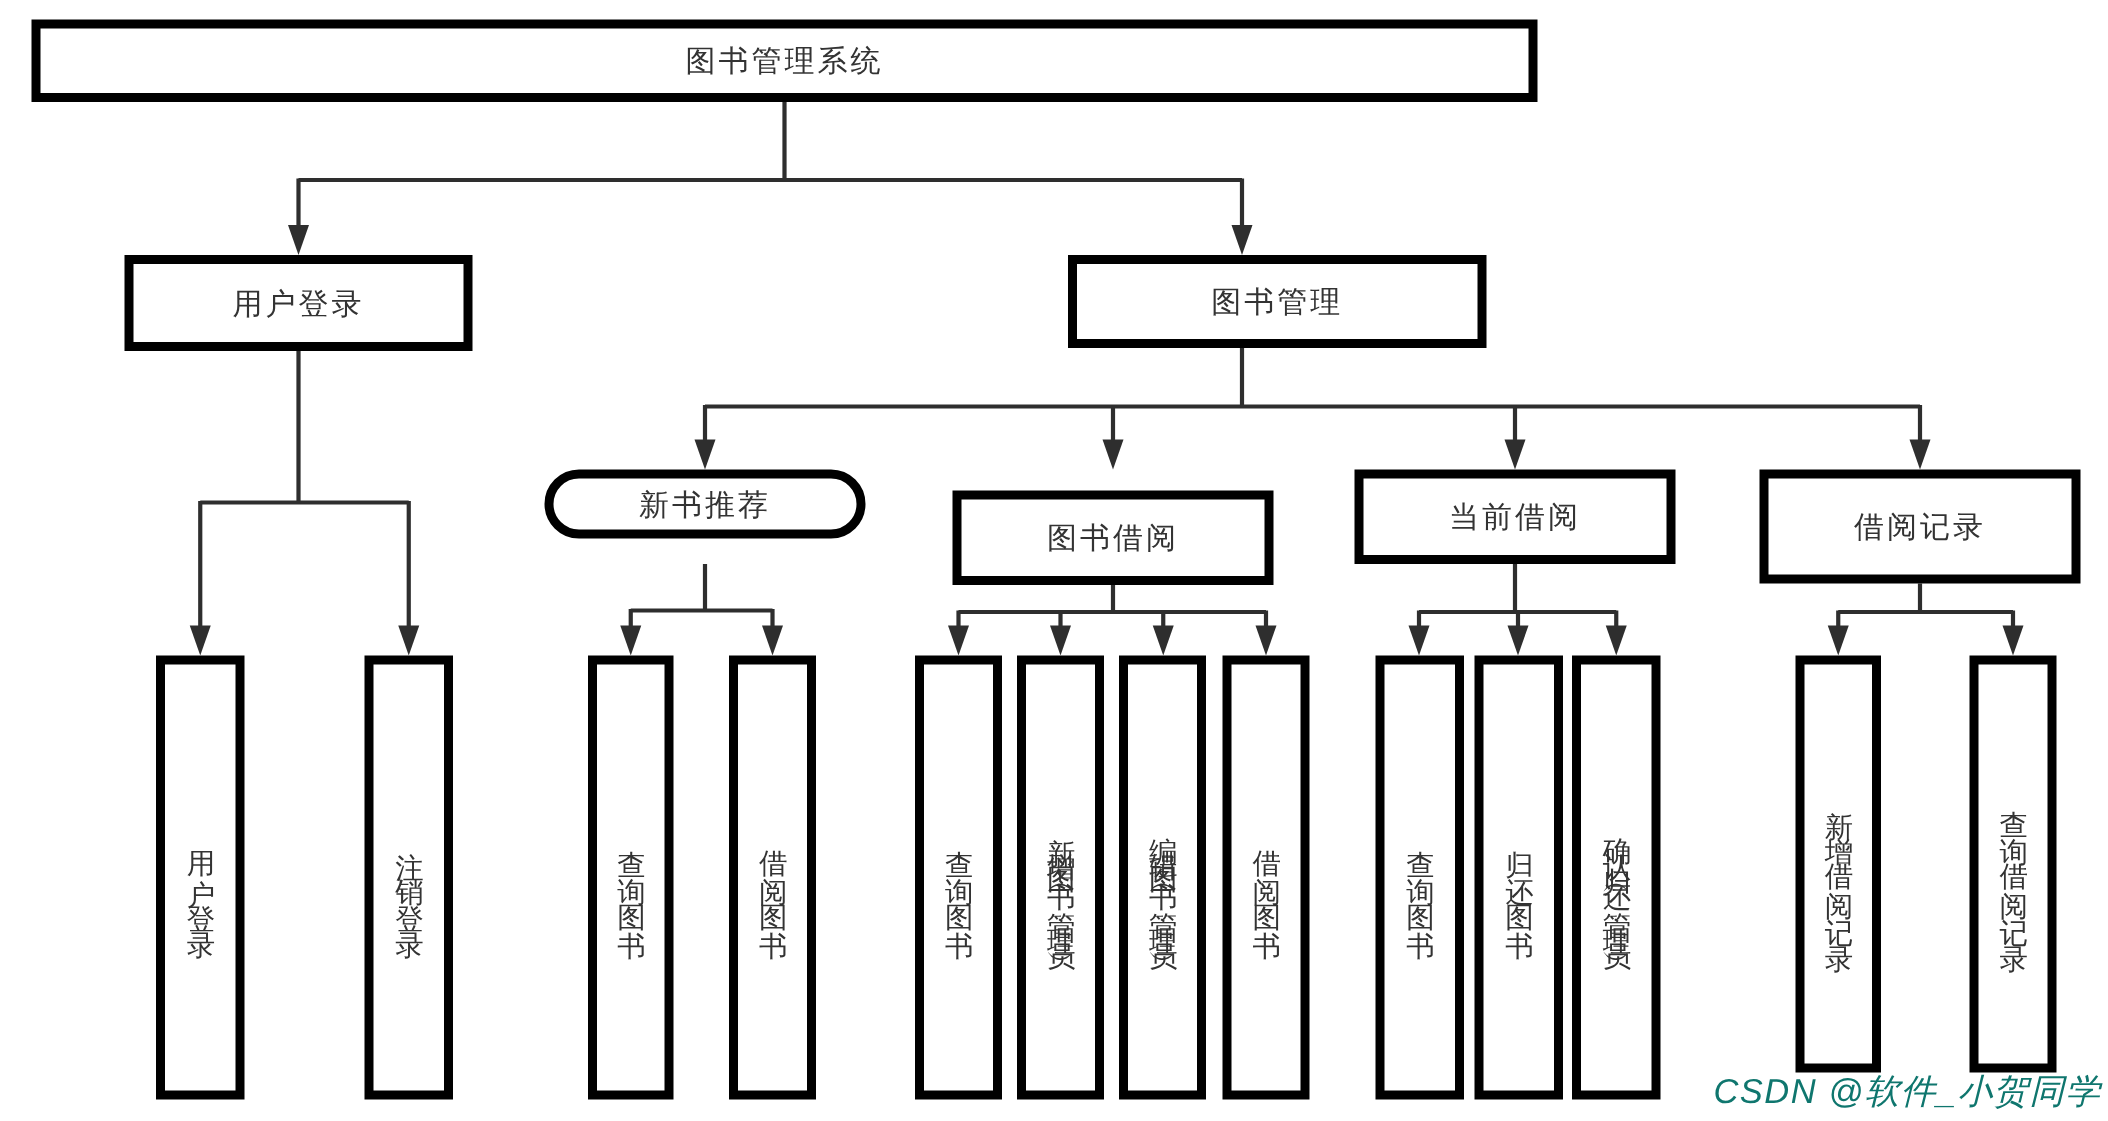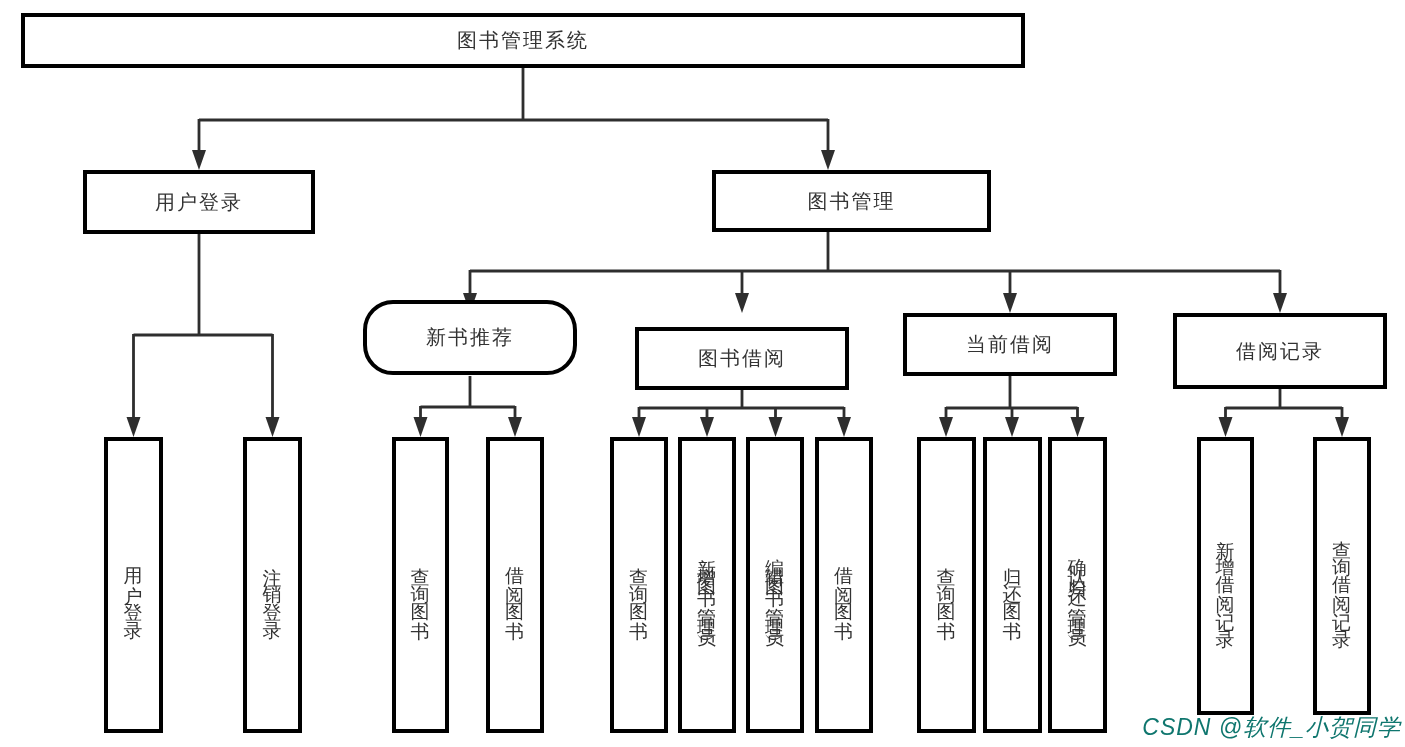--- a/index.html
+++ b/index.html
@@ -3,21 +3,21 @@
 <meta charset="utf-8">
 <style>
   html,body { margin:0; padding:0; background:#ffffff; }
   .canvas {
     position:relative; width:1405px; height:747px; background:#ffffff;
     font-family:"Liberation Sans", sans-serif; overflow:hidden;
   }
   svg.connectors { position:absolute; left:0; top:0; pointer-events:none; }
   .box {
     position:absolute; box-sizing:border-box;
-    border:4px solid #000000; background:#ffffff;
+    border:6px solid #000000; background:#ffffff;
     display:flex; align-items:center; justify-content:center;
     color:#333333; text-align:center;
   }
   .h-label { font-size:20px; letter-spacing:2px; }
   .v-box {
     writing-mode:vertical-rl; text-orientation:mixed;
     font-size:19px; letter-spacing:18px; line-height:1;
     padding-top:6px;
   }
   .v-box.tight { letter-spacing:10px; }
@@ -63,21 +63,21 @@
       <polygon points="1218.5,417 1232.5,417 1225.5,437"></polygon>
       <polygon points="1335,417 1349,417 1342,437"></polygon>
     </g>
   </svg>
 
   <div class="box h-label" style="left:21px; top:13px; width:1004px; height:55px;">图书管理系统</div>
 
   <div class="box h-label" style="left:83px; top:170px; width:232px; height:64px;">用户登录</div>
   <div class="box h-label" style="left:712px; top:170px; width:279px; height:62px;">图书管理</div>
 
-  <div class="box h-label" style="left:363px; top:300px; width:214px; height:75px;border-radius:30px;">新书推荐</div>
+  <div class="box h-label" style="left:363px; top:313px; width:214px; height:46px;border-radius:30px;">新书推荐</div>
   <div class="box h-label" style="left:635px; top:327px; width:214px; height:63px;">图书借阅</div>
   <div class="box h-label" style="left:903px; top:313px; width:214px; height:63px;">当前借阅</div>
   <div class="box h-label" style="left:1173px; top:313px; width:214px; height:76px;">借阅记录</div>
 
   <div class="box v-box" style="left:104px; top:437px; width:59px; height:296px;">用户登录</div>
   <div class="box v-box" style="left:243px; top:437px; width:59px; height:296px;">注销登录</div>
 
   <div class="box v-box" style="left:392px; top:437px; width:57px; height:296px;">查询图书</div>
   <div class="box v-box" style="left:486px; top:437px; width:58px; height:296px;">借阅图书</div>
 

